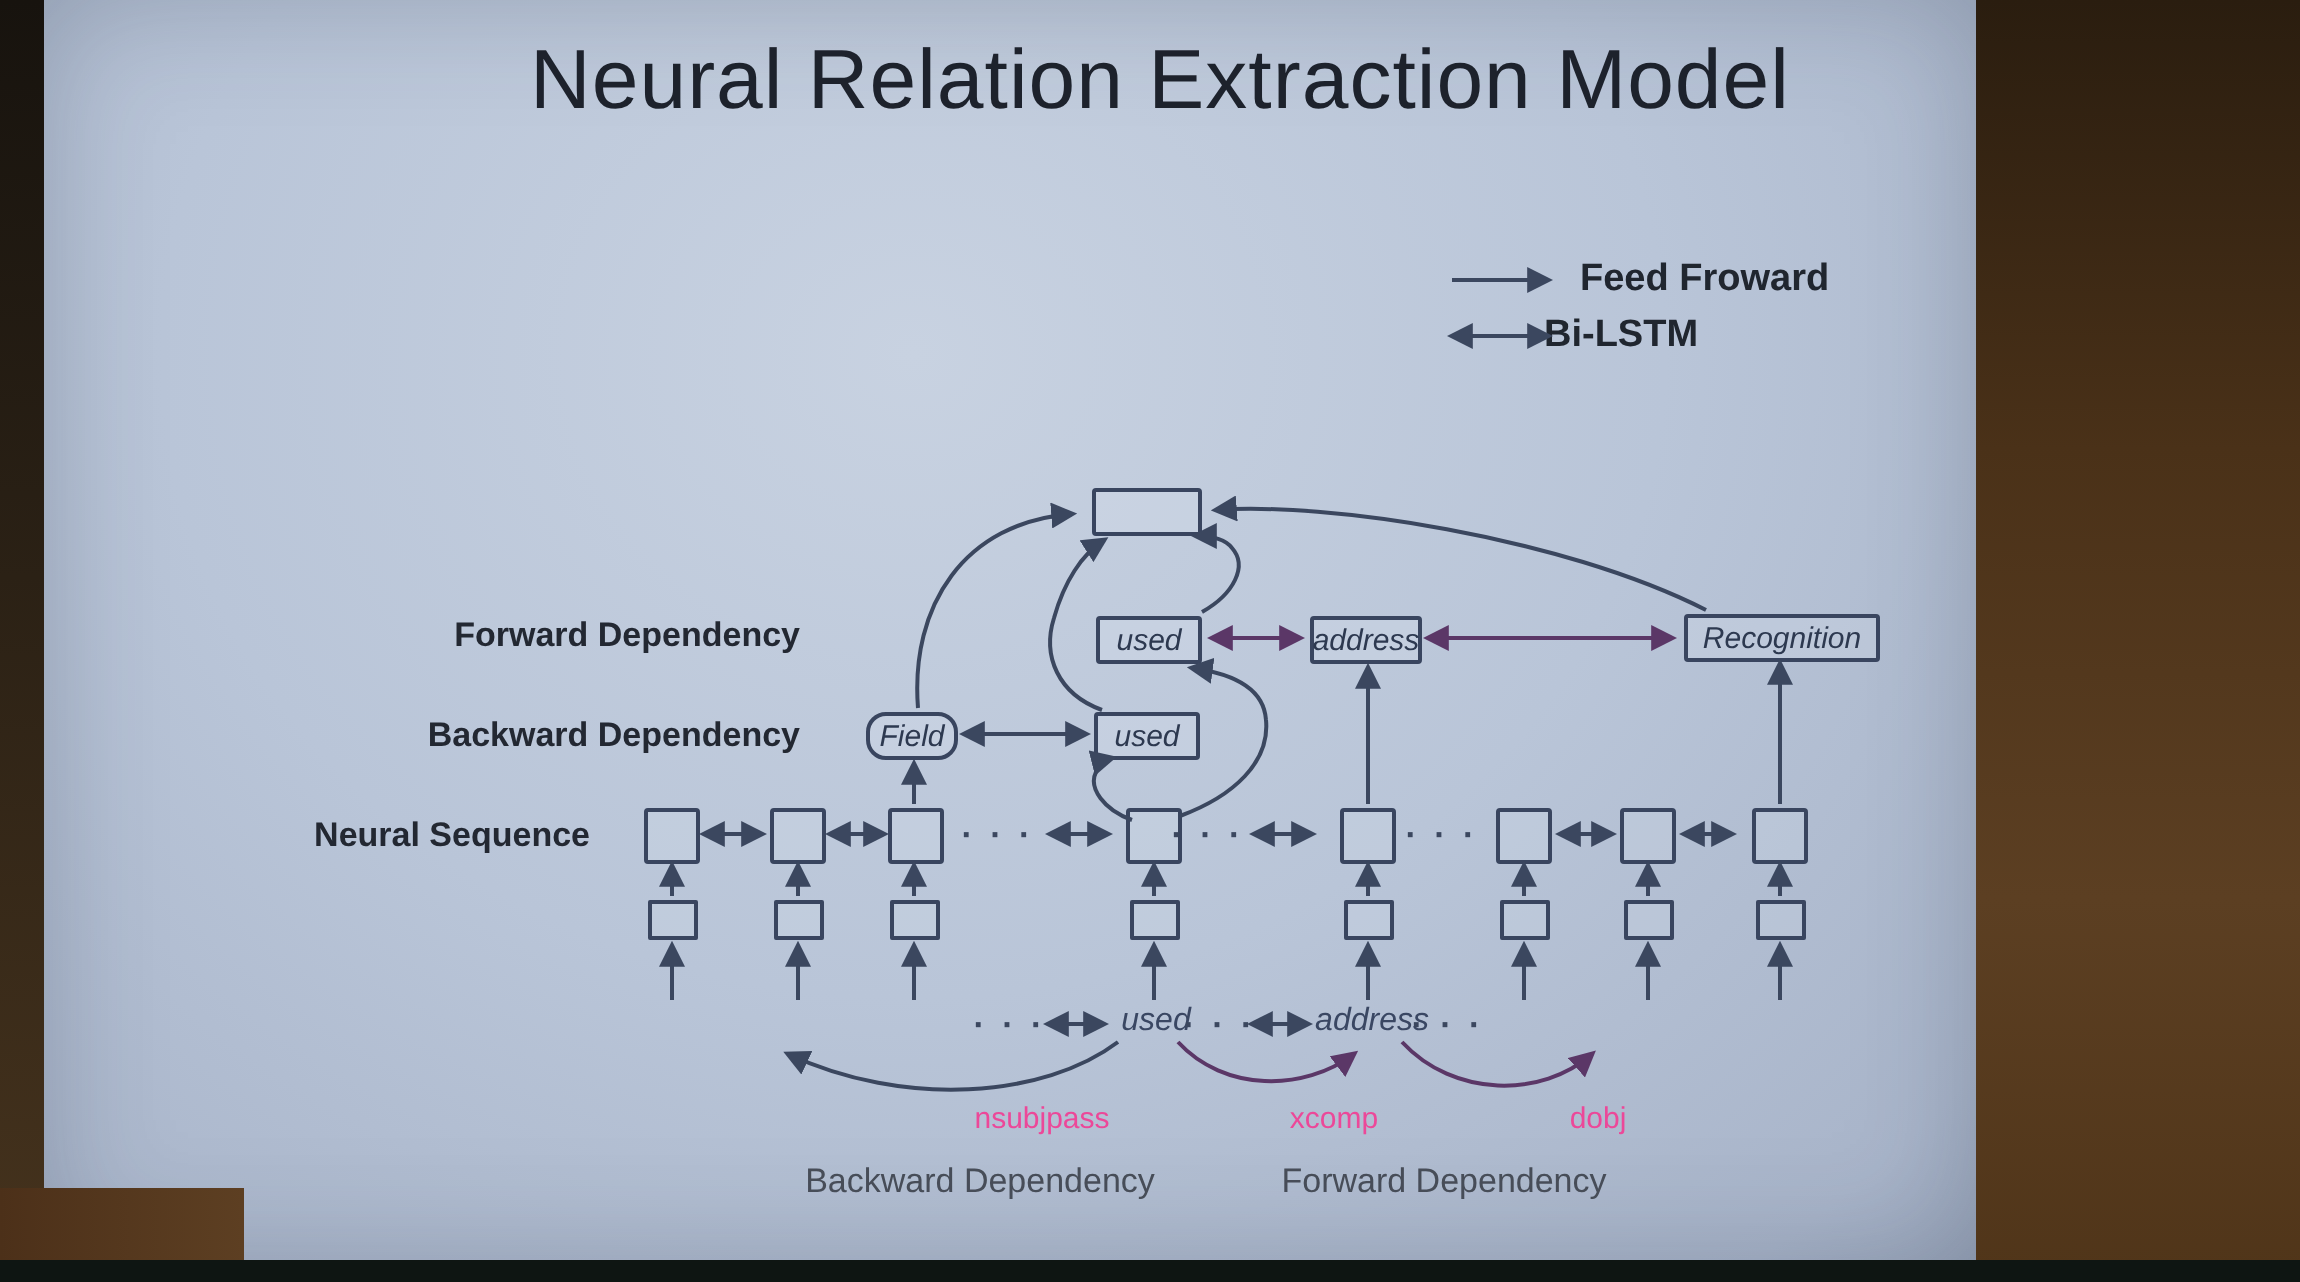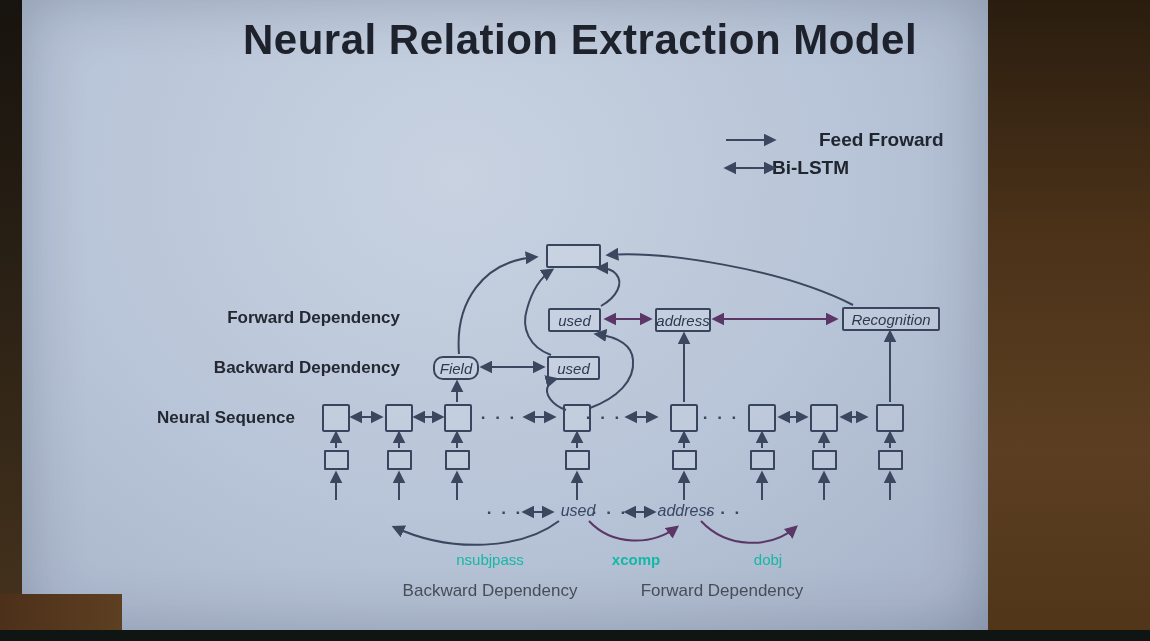--- a/index.html
+++ b/index.html
@@ -14,51 +14,51 @@
   #right-wall{position:absolute;left:988px;top:0;width:162px;height:641px;
     background:linear-gradient(180deg,#2a1d0f 0%,#4a3118 35%,#5c3f22 70%,#503519 100%);}
   #bottom-bar{position:absolute;left:0;top:630px;width:1150px;height:11px;background:#0e1512;}
   #corner-block{position:absolute;left:0;top:594px;width:122px;height:37px;
     background:linear-gradient(90deg,#4c3019,#5d3f22);}
   
   #slide{position:absolute;left:22px;top:0;width:966px;height:632px;
     background:radial-gradient(ellipse at 45% 28%, #c8d2e1 0%, #b9c5d8 50%, #a9b5ca 90%, #9fabc0 100%);
     box-shadow:inset 0 0 60px rgba(40,50,70,.25);}
   #title{position:absolute;left:190px;top:16px;width:780px;text-align:center;
-    font-size:42px;font-weight:bold;color:#1d222c;letter-spacing:.5px;}
+    font-size:42px;font-weight:normal;color:#1d222c;letter-spacing:.5px;}
   .legend-label{position:absolute;font-size:19px;font-weight:bold;color:#20262f;}
   .row-label{position:absolute;font-size:17px;font-weight:bold;color:#232832;text-align:right;}
   
   .depbox{position:absolute;height:20px;border:2px solid #39455f;border-radius:2px;
     display:flex;align-items:center;justify-content:center;
     font-size:15px;font-style:italic;color:#2d3950;background:rgba(220,228,240,.25);}
   .tok{position:absolute;width:24px;height:24px;border:2px solid #39455f;border-radius:2px;
     background:rgba(220,228,240,.2);}
   .emb{position:absolute;width:21px;height:16px;border:2px solid #39455f;border-radius:1px;
     background:rgba(220,228,240,.2);}
   
   .word{position:absolute;top:502px;transform:translateX(-50%);white-space:nowrap;
     font-size:16px;font-style:italic;color:#3a4763;}
   .word.entity{text-decoration:underline;text-underline-offset:3px;word-spacing:3px;}
   .dots{position:absolute;transform:translate(-50%,-50%);font-size:17px;font-weight:bold;
     color:#3b475f;letter-spacing:2px;white-space:nowrap;}
-  .arc-label{position:absolute;transform:translateX(-50%);font-size:15px;color:#14b8a6;}
+  .arc-label{position:absolute;transform:translateX(-50%);font-size:15px;color:#ec4899;margin-left:31px;}
   .caption{position:absolute;transform:translateX(-50%);font-size:17px;color:#474d58;white-space:nowrap;}
   #arrows{position:absolute;left:0;top:0;pointer-events:none;}
 </style>
 </head>
 <body>
 
 <div id="stage">
 
   <div id="slide"></div>
 
   <div id="title">Neural Relation Extraction Model</div>
 
-  <div class="legend-label" style="left:819px;top:129px;">Feed Froward</div>
+  <div class="legend-label" style="left:790px;top:129px;">Feed Froward</div>
   <div class="legend-label" style="left:772px;top:157px;">Bi-LSTM</div>
 
   <div class="row-label" style="right:750px;top:308px;">Forward Dependency</div>
   <div class="row-label" style="right:750px;top:358px;">Backward Dependency</div>
   <div class="row-label" style="right:855px;top:408px;">Neural Sequence</div>
 
   <div class="depbox" style="left:546px;top:244px;width:51px;"></div>
   <div class="depbox" style="left:548px;top:308px;width:49px;">used</div>
   <div class="depbox" style="left:655px;top:308px;width:52px;">address</div>
   <div class="depbox" style="left:842px;top:307px;width:94px;">Recognition</div>
@@ -87,21 +87,21 @@
   <span class="dots" style="left:604px;top:418px;">· · ·</span>
   <span class="dots" style="left:721px;top:418px;">· · ·</span>
 
   <span class="dots" style="left:505px;top:513px;">· · ·</span>
   <span class="word" style="left:578px;">used</span>
   <span class="dots" style="left:610px;top:513px;">· · ·</span>
   <span class="word" style="left:686px;">address</span>
   <span class="dots" style="left:724px;top:513px;">· · ·</span>
 
   <span class="arc-label" style="left:490px;top:551px;">nsubjpass</span>
-  <span class="arc-label" style="left:636px;top:551px;font-weight:bold;">xcomp</span>
+  <span class="arc-label" style="left:636px;top:551px;">xcomp</span>
   <span class="arc-label" style="left:768px;top:551px;text-align:right;">dobj</span>
 
   <span class="caption" style="left:490px;top:581px;">Backward Dependency</span>
   <span class="caption" style="left:722px;top:581px;">Forward Dependency</span>
 
   <svg id="arrows" width="1150" height="641" viewBox="0 0 1150 641">
     <defs>
       <marker id="mN" viewBox="0 0 10 10" refX="8" refY="5" markerWidth="6.5" markerHeight="6.5" orient="auto-start-reverse">
           <path d="M0,0 L10,5 L0,10 z" fill="#3b475f"></path>
         </marker>

